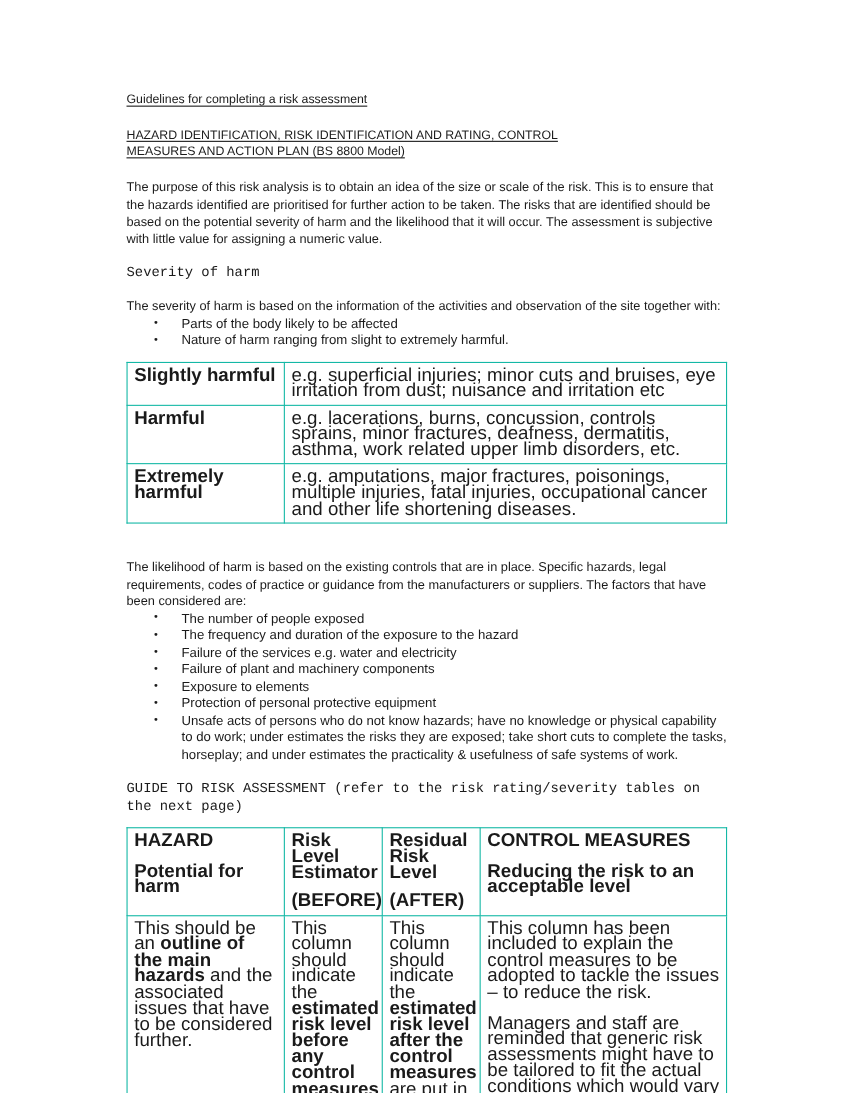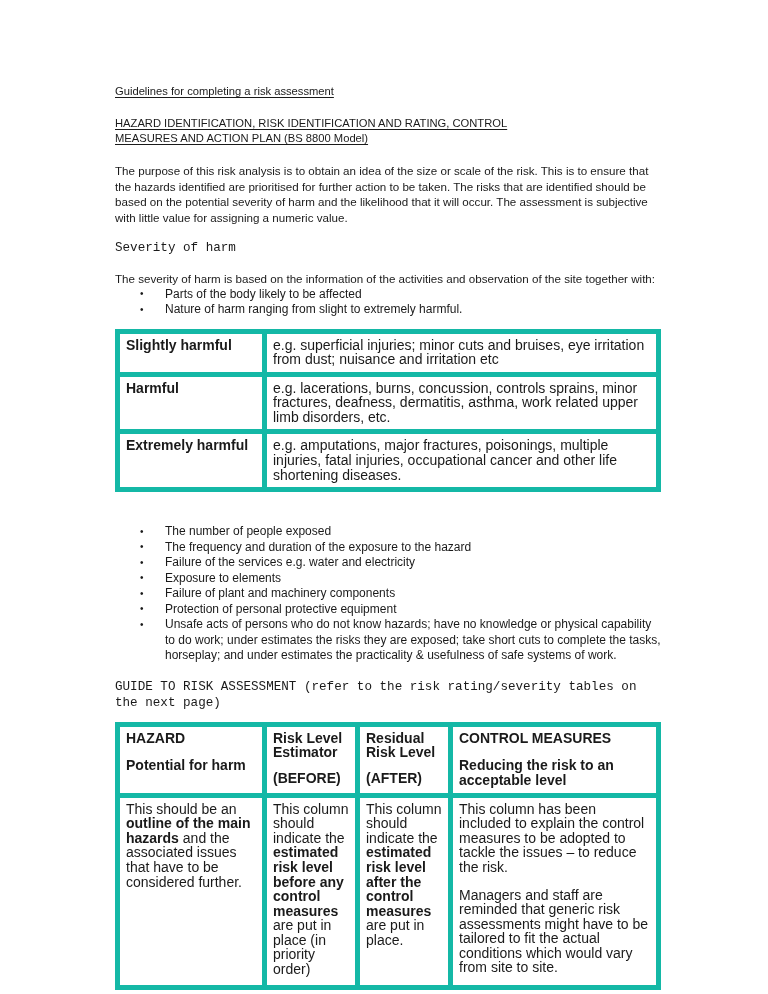--- a/index.html
+++ b/index.html
@@ -95,25 +95,25 @@
     line-height: 15.5px;
   }
 
   
   table.doc {
     border-collapse: collapse;
     width: 100%;
     table-layout: fixed;
   }
   table.doc td {
-    border: 5px solid #14b8a6;
+    border: 1px solid #14b8a6;
     vertical-align: top;
     padding: 4px 6px 5px 6px;
     font-family: "Liberation Sans", sans-serif;
-    font-size: 14px;
+    font-size: 17px;
     line-height: 14.6px;
   }
 
   
   .tbl-severity { margin: 0; }
   .tbl-severity td { height: 29px; }
   .tbl-severity td.label { width: 130px; font-weight: bold; }
 
   
   .tbl-guide { margin: 0; }
@@ -178,27 +178,28 @@
           <td>e.g. amputations, major fractures, poisonings, multiple injuries, fatal injuries, occupational cancer and other life shortening diseases.</td>
         </tr>
       </tbody>
     </table>
 
     <div class="spacer-lg"></div>
 
 
     <div class="spacer-md"></div>
 
+    <p class="para">The likelihood of harm is based on the existing controls that are in place.  Specific hazards, legal requirements, codes of practice or guidance from the manufacturers or suppliers.  The factors that have been considered are:</p>
 
     <ul class="bullets">
       <li>The number of people exposed</li>
       <li>The frequency and duration of the exposure to the hazard</li>
       <li>Failure of the services e.g. water and electricity</li>
+      <li>Failure of plant and machinery components</li>
       <li>Exposure to elements</li>
-      <li>Failure of plant and machinery components</li>
       <li>Protection of personal protective equipment</li>
       <li>Unsafe acts of persons who do not know hazards; have no knowledge or physical capability to do work; under estimates the risks they are exposed; take short cuts to complete the tasks, horseplay; and under estimates the practicality &amp; usefulness of safe systems of work.</li>
     </ul>
 
     <div class="spacer-md"></div>
 
     <p class="serif">GUIDE TO RISK ASSESSMENT (refer to the risk rating/severity tables on the next page)</p>
 
     <div class="spacer-sm"></div>
 

